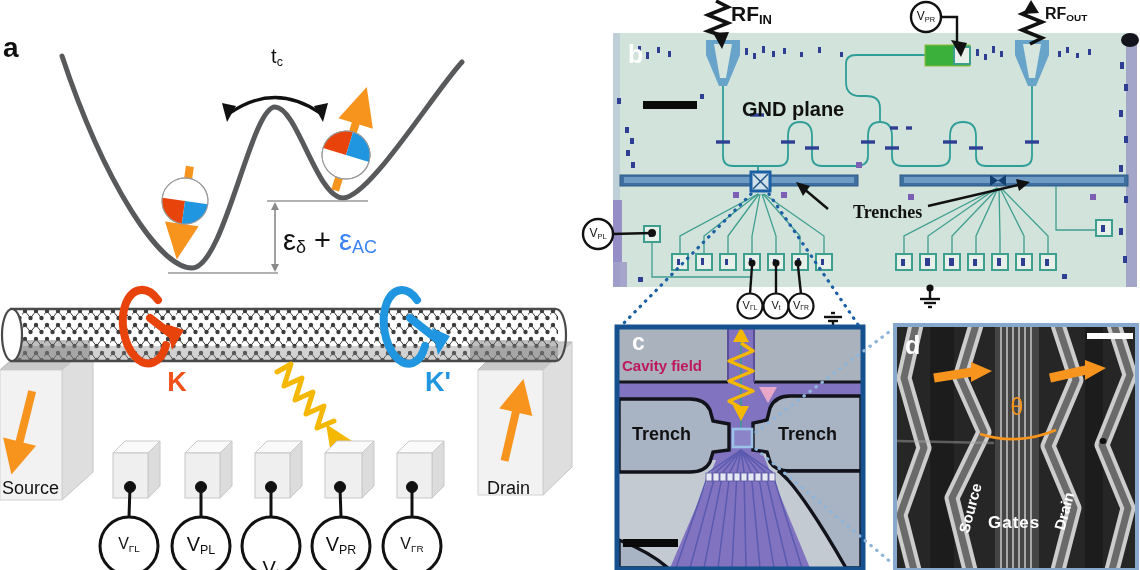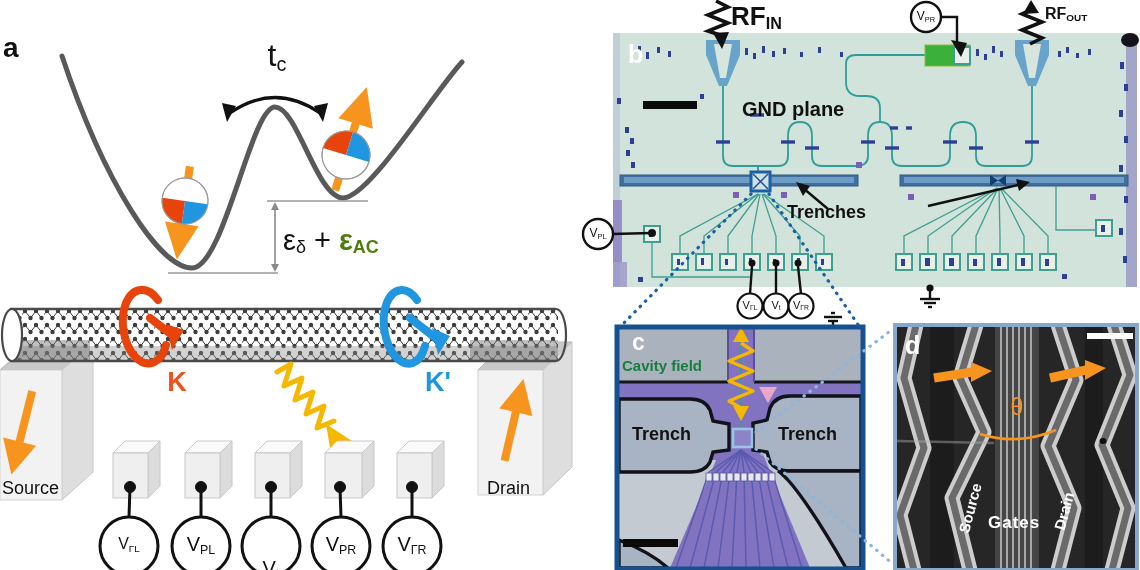--- a/index.html
+++ b/index.html
@@ -492,63 +492,63 @@
 
   <g fill="none" stroke-linecap="round">
     <path d="M 751,194 L 621,326" stroke="#1B5FA5" stroke-width="3.2" stroke-dasharray="0.5 7"></path>
     <path d="M 769,194 L 859,326" stroke="#1B5FA5" stroke-width="3.2" stroke-dasharray="0.5 7"></path>
     <path d="M 756,432 L 893,329" stroke="#8FB6DA" stroke-width="3.2" stroke-dasharray="0.5 7"></path>
     <path d="M 756,449 L 893,564" stroke="#8FB6DA" stroke-width="3.2" stroke-dasharray="0.5 7"></path>
   </g>
 </svg>
 
   <div class="lbl b" style="left:3px;top:34px;font-size:28px;">a</div>
-  <div class="lbl ctr" style="left:277px;top:57px;font-size:32px;">
+  <div class="lbl ctr" style="left:277px;top:57px;font-size:20px;">
     <span>t</span><sub>c</sub>
   </div>
   <div class="lbl cy" style="left:283px;top:241px;font-size:29px;">
     <span>ε</span><sub>δ</sub>
     <span>+</span>
-    <span style="color:#4d7c0f;font-weight:bold;"><span>ε</span><sub>AC</sub></span>
+    <span style="color:#3b82f6;"><span>ε</span><sub>AC</sub></span>
   </div>
   <div class="lbl ctr" style="left:177px;top:382px;font-size:27px;font-weight:600;color:#F1511B;">K</div>
   <div class="lbl ctr" style="left:438px;top:382px;font-size:27px;font-weight:600;color:#2196E0;">K'</div>
   <div class="lbl" style="left:2px;top:479px;font-size:18px;">Source</div>
   <div class="lbl" style="left:487px;top:479px;font-size:18px;">Drain</div>
   <div class="lbl ctr" style="left:129px;top:545px;font-size:16px;">
     <span>V</span><sub>ΓL</sub></div>
   <div class="lbl ctr" style="left:201px;top:545px;font-size:20px;">
     <span>V</span><sub>PL</sub></div>
   <div class="lbl ctr" style="left:271px;top:545px;font-size:20px;margin-top:24px;">
     <span>V</span><sub>t</sub></div>
   <div class="lbl ctr" style="left:341px;top:545px;font-size:20px;">
     <span>V</span><sub>PR</sub></div>
-  <div class="lbl ctr" style="left:412px;top:545px;font-size:20px;">
+  <div class="lbl ctr" style="left:412px;top:545px;font-size:16px;">
     <span>V</span><sub>ΓR</sub></div>
 
-  <div class="lbl b" style="left:731px;top:3px;font-size:26px;text-align:center;">
+  <div class="lbl b" style="left:731px;top:3px;font-size:21px;text-align:center;">
     <span>RF</span><sub>IN</sub></div>
   <div class="lbl b" style="left:1045px;top:6px;font-size:16px;">
     <span>RF</span><sub>OUT</sub></div>
   <div class="lbl ctr" style="left:926px;top:17px;font-size:12px;">
     <span>V</span><sub>PR</sub></div>
   <div class="lbl ctr" style="left:598px;top:234px;font-size:12px;">
     <span>V</span><sub>PL</sub></div>
   <div class="lbl b w" style="left:628px;top:42px;font-size:25px;">b</div>
   <div class="lbl b" style="left:742px;top:99px;font-size:20px;">GND plane</div>
-  <div class="lbl b" style="left:787px;top:203px;font-size:18px;">Trenches</div>
+  <div class="lbl b" style="left:853px;top:203px;font-size:18px;font-family:Liberation Serif, serif;">Trenches</div>
   <div class="lbl ctr" style="left:750px;top:306px;font-size:11px;">
     <span>V</span><sub>ΓL</sub></div>
   <div class="lbl ctr" style="left:776px;top:306px;font-size:11px;">
     <span>V</span><sub>t</sub></div>
   <div class="lbl ctr" style="left:801px;top:306px;font-size:11px;">
     <span>V</span><sub>ΓR</sub></div>
 
   <div class="lbl b w" style="left:632px;top:331px;font-size:23px;">c</div>
-  <div class="lbl b" style="left:622px;top:358px;font-size:15px;color:#15803d;">Cavity field</div>
+  <div class="lbl b" style="left:622px;top:358px;font-size:15px;color:#be185d;">Cavity field</div>
   <div class="lbl b" style="left:632px;top:425px;font-size:18px;">Trench</div>
   <div class="lbl b" style="left:778px;top:425px;font-size:18px;">Trench</div>
 
   <div class="lbl b w" style="left:905px;top:333px;font-size:25px;">d</div>
   <div class="lbl ctr" style="left:1017px;top:407px;font-size:23px;color:#F7941D;">θ</div>
   <div class="lbl ctr w" style="left:970px;top:508px;font-size:15px;font-weight:600;transform:translate(-50%,-50%) rotate(-75deg);">Source</div>
   <div class="lbl ctr w" style="left:1064px;top:511px;font-size:15px;font-weight:600;transform:translate(-50%,-50%) rotate(-75deg);">Drain</div>
   <div class="lbl w" style="left:988px;top:514px;font-size:17px;font-weight:600;letter-spacing:1px;">Gates</div>
 </div>
 

